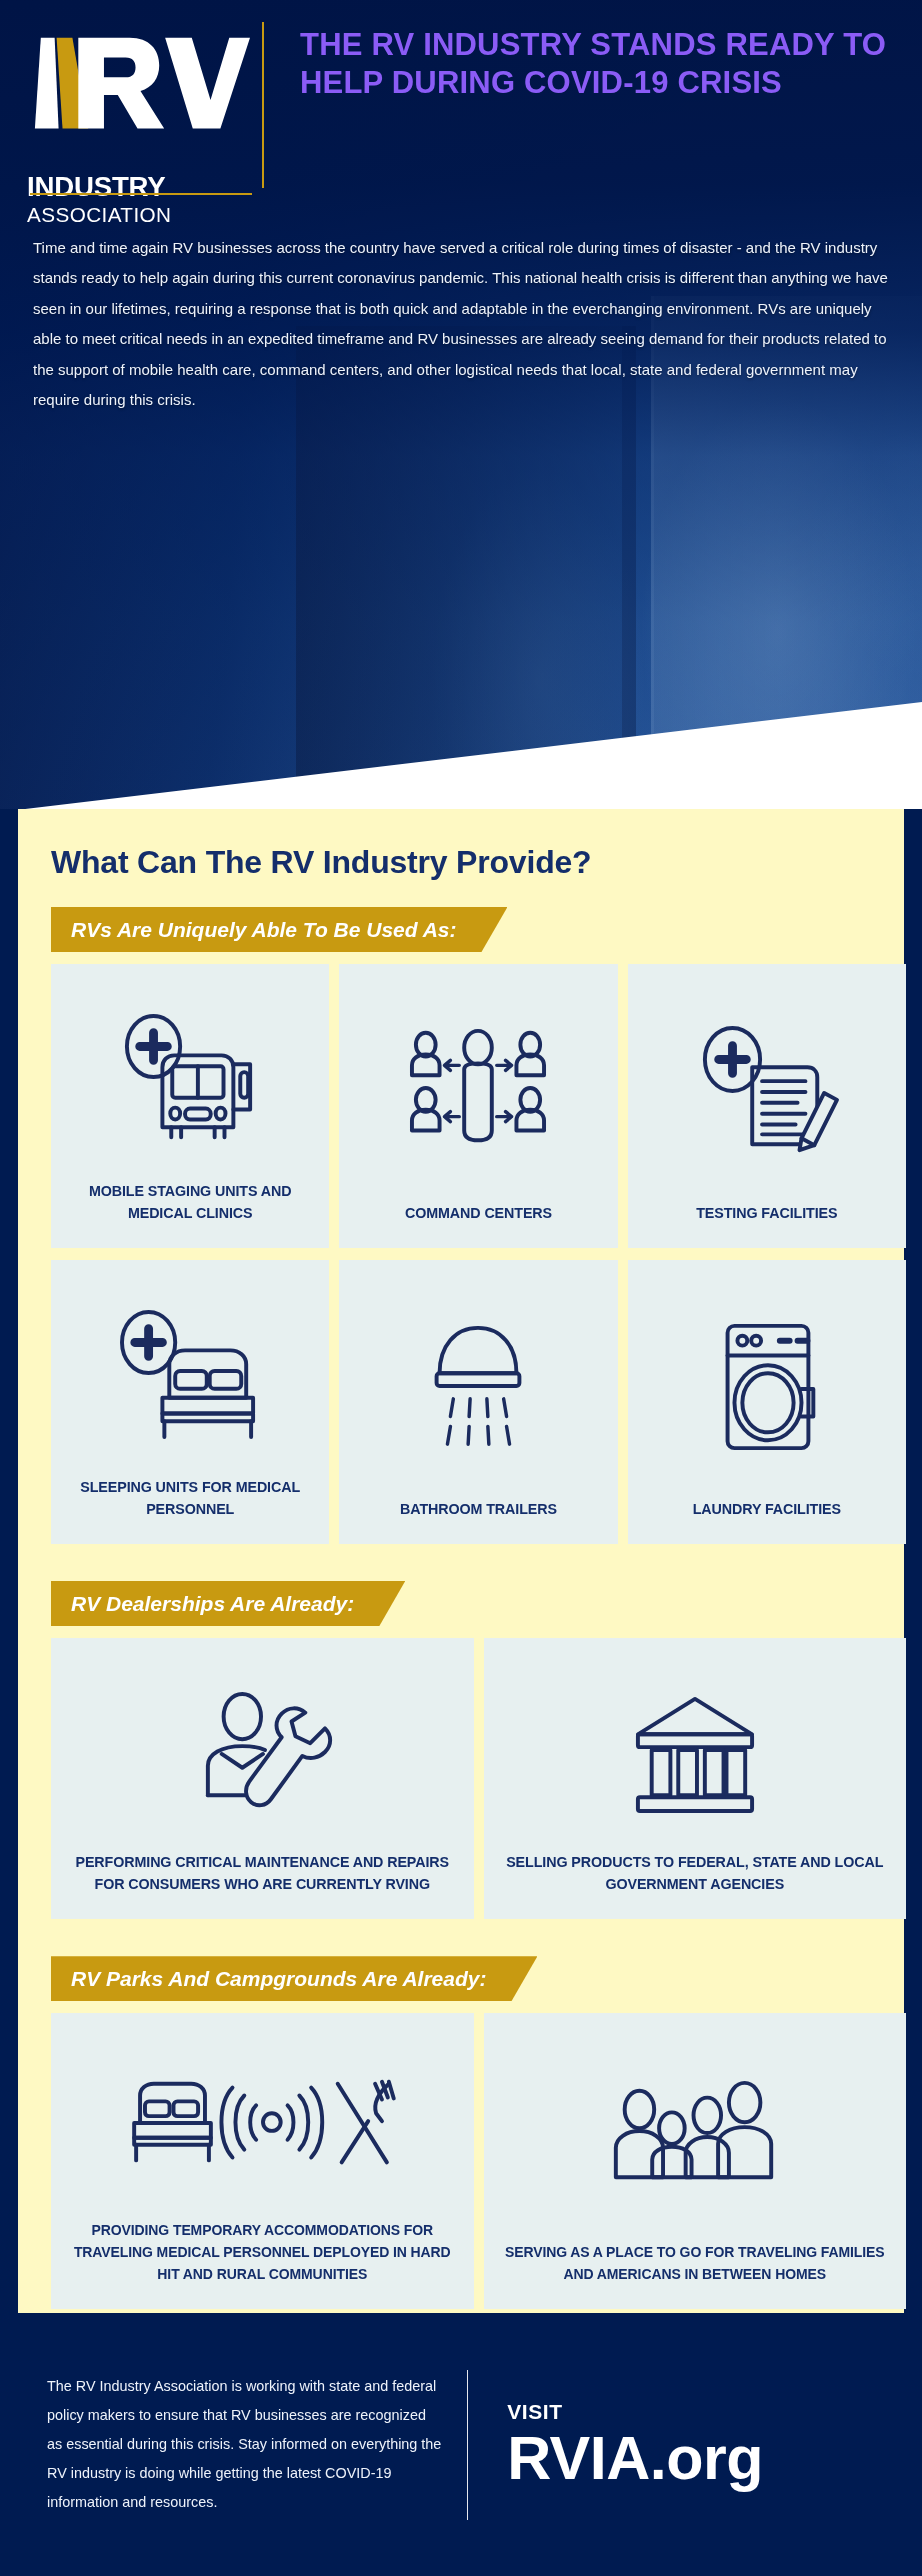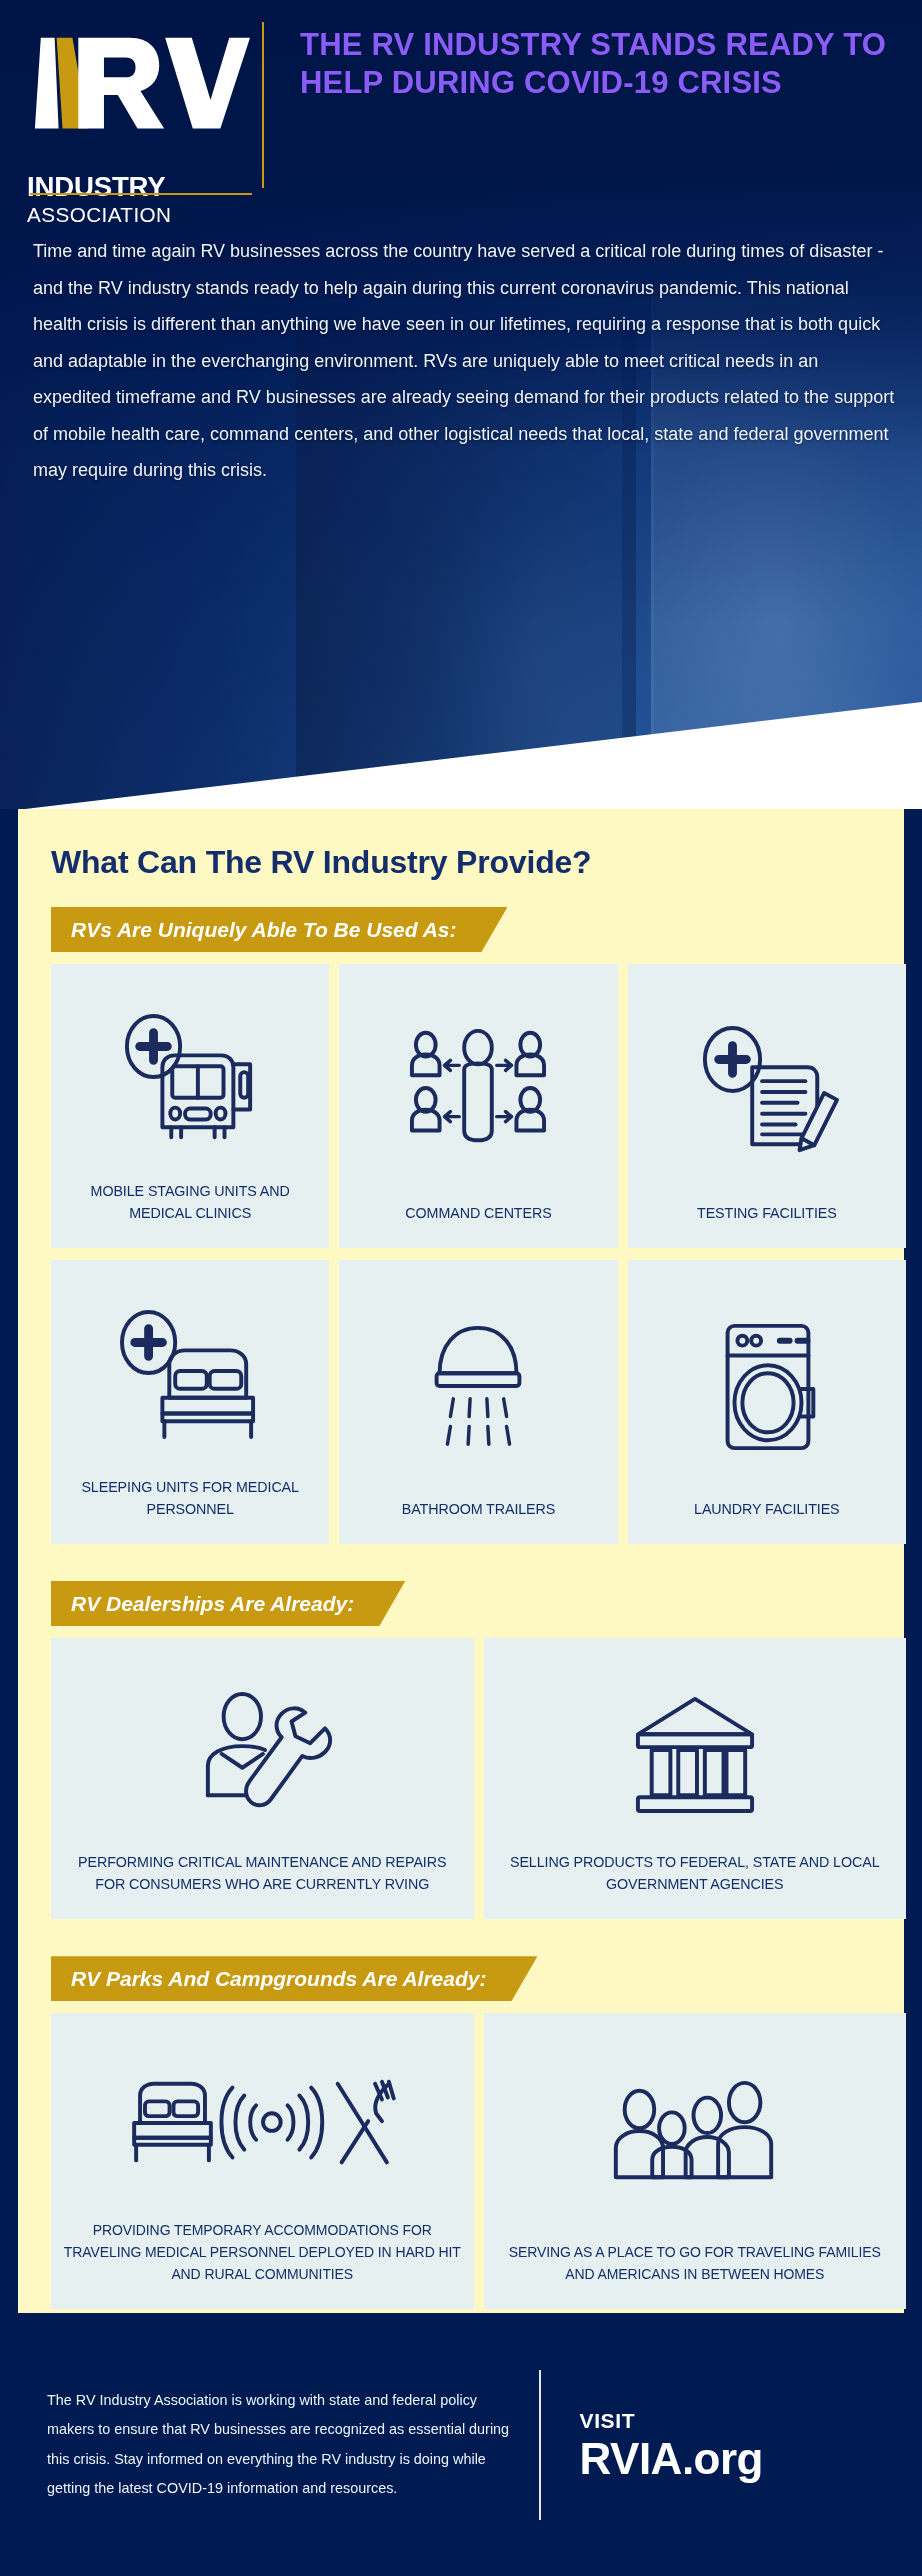--- a/index.html
+++ b/index.html
@@ -92,21 +92,21 @@
     font-weight: 700;
     line-height: 1.24;
     letter-spacing: 0.2px;
     text-transform: uppercase;
     max-width: 641px;
   }
   .hero-body {
     position: absolute; left: 33px; top: 233px;
     width: 868px;
     color: #eef3fb;
-    font-size: 18px;
+    font-size: 15px;
     line-height: 2.03;
     text-shadow: 0 1px 3px rgba(0,0,0,.45);
   }
 
   
   .main {
     position: absolute;
     left: 0; top: 809px;
     width: 922px;
     height: 1504px;
@@ -157,21 +157,21 @@
   .card-row.r3 .card { height: 281px; }
   .card-row.r4 .card { height: 296px; }
   .card-icon {
     flex: 1 1 auto;
     display: flex; align-items: center; justify-content: center;
     width: 100%;
   }
   .card-label {
     color: #142E6B;
     font-size: 14.3px;
-    font-weight: 400;
+    font-weight: 700;
     text-align: center;
     line-height: 1.55;
     text-transform: uppercase;
     letter-spacing: -0.1px;
     margin-top: 10px;
   }
   .card-row.r4 .card-label { font-size: 14px; }
   svg { display: block; }
   .ic { fill: none; stroke: #1B2B5E; stroke-width: 4; stroke-linecap: round; stroke-linejoin: round; }
 
@@ -196,21 +196,21 @@
     background: #ffffff;
     margin: 0 39px 0 22px;
     opacity: .9;
   }
   .footer-cta { color: #ffffff; }
   .footer-visit {
     font-size: 21px; font-weight: 700; letter-spacing: 0.6px;
     margin-bottom: 4px;
   }
   .footer-url {
-    font-size: 44px; font-weight: 700; letter-spacing: -0.5px; line-height: 1;
+    font-size: 61px; font-weight: 700; letter-spacing: -0.5px; line-height: 1;
   }
 </style>
 </head>
 <body>
 
 <div class="page">
 
   <div class="hero">
     <div class="hero-photo"></div>
     <div class="hero-tint"></div>

